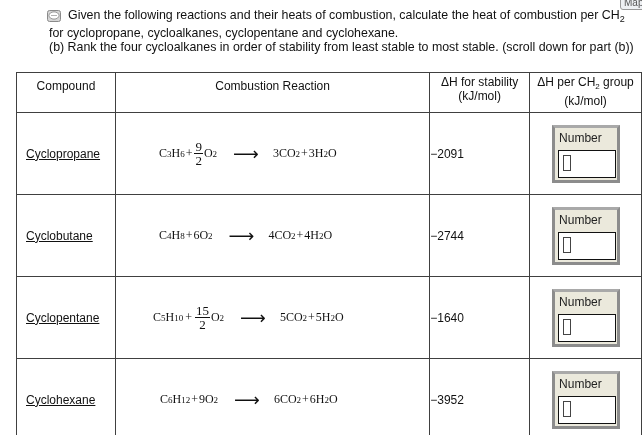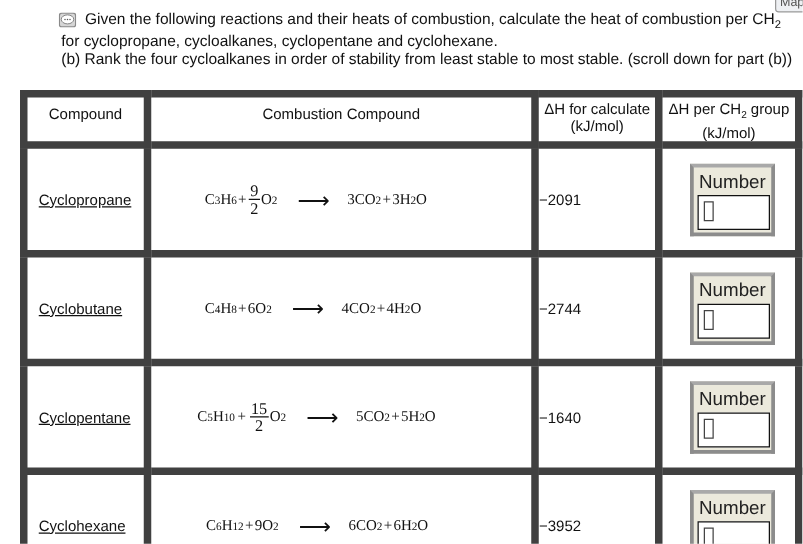--- a/index.html
+++ b/index.html
@@ -3,33 +3,33 @@
 <meta charset="utf-8">
 <style>
   html,body{margin:0;padding:0;background:#fff;}
   body{width:642px;height:435px;overflow:hidden;position:relative;font-family:"Liberation Sans",sans-serif;color:#111;}
   .map-btn{position:absolute;left:620px;top:-4px;width:30px;height:14px;border:1px solid #999;border-radius:3px;background:#eef0f3;font-size:10px;color:#555;padding-left:3px;box-sizing:border-box;line-height:12px;}
   .question{position:absolute;left:49px;top:9px;font-size:12.4px;line-height:13.6px;width:600px;}
   .q-line{white-space:nowrap;}
   .chat-icon{position:absolute;left:-2px;top:1px;width:14px;height:12px;}
   .q-indent{display:inline-block;width:19px;}
   .table{position:absolute;left:16px;top:72px;border-collapse:collapse;table-layout:fixed;}
-  .table td,.table th{border:6px solid #404040;padding:0;font-weight:normal;font-size:12px;}
+  .table td,.table th{border:1px solid #404040;padding:0;font-weight:normal;font-size:12px;}
   .th{vertical-align:top;text-align:center;height:40px;line-height:14px;padding-top:6px!important;box-sizing:border-box;}
   .row td{height:81px;}
   .compound{padding-left:9px!important;font-size:12px;text-decoration:underline;}
   .reaction{font-family:"Liberation Serif",serif;font-weight:bold;font-size:14px;position:relative;}
   .dh{text-align:left;font-size:12px;}
   .eq{position:absolute;top:0;bottom:0;display:flex;align-items:center;white-space:nowrap;}
   .eq sub{font-size:9px;vertical-align:-4px;}
   .frac{display:inline-flex;flex-direction:column;align-items:center;font-size:13px;line-height:13px;margin:0 1px;vertical-align:middle;}
   .frac .num{border-bottom:1px solid #111;padding:0 1px;}
   .arrow{font-weight:normal;font-size:18px;margin:0 14px 0 16px;}
   .ansbox{width:68px;height:58px;margin-left:22px;background:#ebe9dc;border:3px solid #8c8c8c;border-top-color:#a9a9a9;box-sizing:border-box;position:relative;}
-  .ansbox .lbl{position:absolute;left:4px;top:3px;font-size:15px;color:#222;}
+  .ansbox .lbl{position:absolute;left:4px;top:3px;font-size:12px;color:#222;}
   .ansbox input{position:absolute;left:3px;top:22px;width:58px;height:28px;border:1px solid #111;background:#fff;box-sizing:border-box;padding:0;}
   .ansbox .cursor{position:absolute;left:8px;top:27px;width:8px;height:16px;border:1px solid #444;box-sizing:border-box;background:#fff;pointer-events:none;}
 </style>
 </head>
 <body>
 
 <div class="map-btn">Map</div>
 
 <div class="question">
   <svg class="chat-icon" viewBox="0 0 14 12">
@@ -47,22 +47,22 @@
 <table class="table">
   <colgroup>
       <col style="width:99px">
       <col style="width:315px">
       <col style="width:100px">
       <col style="width:112px">
     </colgroup>
   <tbody>
       <tr>
     <th class="th"><span>Compound</span></th>
-    <th class="th"><span>Combustion Compound</span></th>
-    <th class="th" style="padding-top:2px!important"><span>ΔH for calculate</span><br><span>(kJ/mol)</span></th>
+    <th class="th"><span>Combustion Reaction</span></th>
+    <th class="th" style="padding-top:2px!important"><span>ΔH for stability</span><br><span>(kJ/mol)</span></th>
     <th class="th" style="padding-top:2px!important"><span>ΔH per CH</span><sub style="font-size:8px">2</sub><span> group</span><br><span>(kJ/mol)</span></th>
   </tr>
 
   <tr class="row">
     <td class="compound">Cyclopropane</td>
     <td class="reaction">
       <div class="eq" style="left:43px">
         <span>C</span>
             <sub>3</sub>
             <span>H</span>

